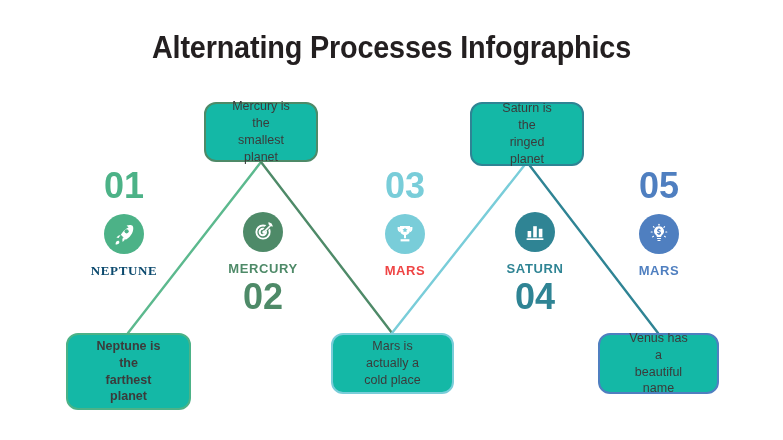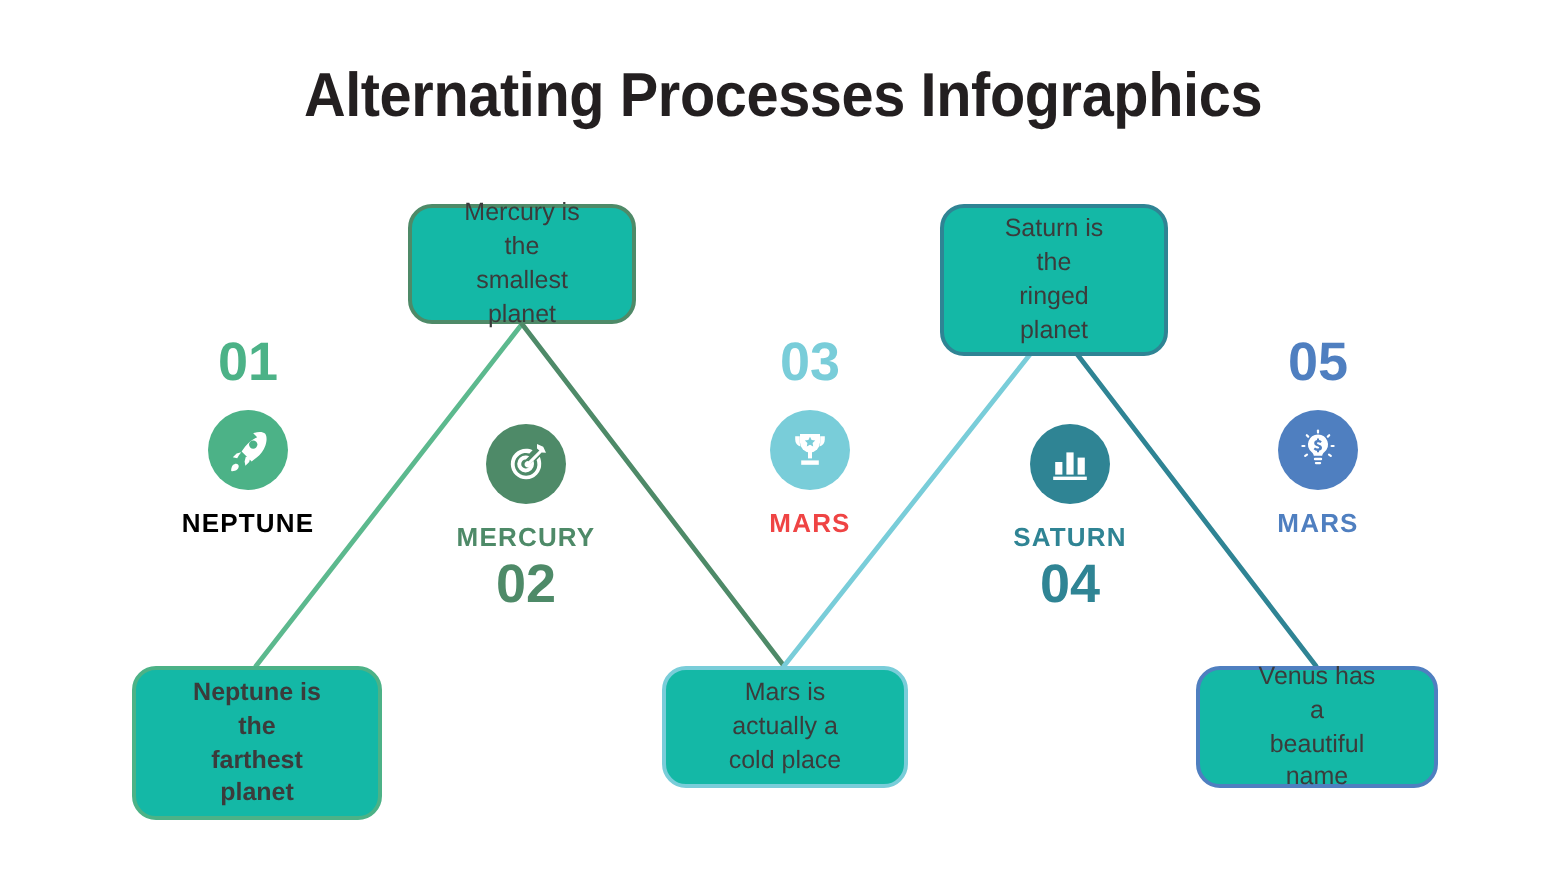--- a/index.html
+++ b/index.html
@@ -53,37 +53,37 @@
     justify-content: center;
     text-align: center;
     font-size: 12.5px;
     line-height: 1.35;
     color: #3b3b3b;
     padding: 6px 26px;
   }
   .callout span { display: block; }
 
   #box-mercury { left: 204px; top: 102px; width: 114px; height: 60px; border-color: #4e8a68; }
-  #box-saturn  { left: 470px; top: 102px; width: 114px; height: 76px; border-color: #2f8494; }
+  #box-saturn  { left: 470px; top: 102px; width: 114px; height: 64px; border-color: #2f8494; }
   #box-neptune { left: 66px;  top: 333px; width: 125px; height: 77px; border-color: #4cb287; font-weight: bold; }
   #box-mars    { left: 331px; top: 333px; width: 123px; height: 61px; border-color: #79cdd9; }
   #box-venus   { left: 598px; top: 333px; width: 121px; height: 61px; border-color: #4f7fc0; }
 
   
   .step {
     position: absolute;
     width: 120px;
     text-align: center;
   }
   .step-up   { top: 168px; }
   .step-down { top: 212px; }
 
   .step-number {
     font-family: "Liberation Sans Narrow", "Liberation Sans", sans-serif;
-    font-size: 27px;
+    font-size: 36px;
     font-weight: bold;
     line-height: 1;
     letter-spacing: 0px;
   }
   .icon-circle {
     width: 40px;
     height: 40px;
     border-radius: 50%;
     margin: 10px auto 0 auto;
     display: flex;
@@ -163,21 +163,21 @@
   <div class="step step-up" id="step-neptune">
     <div class="step-number" style="color: rgb(76, 178, 135);">01</div>
     <div class="icon-circle" style="background: rgb(76, 178, 135);">
       <svg width="24" height="24" viewBox="0 0 24 24" fill="none">
         <path d="M14.6 3.6c2.6-.9 5-0.7 5.9.2.9.9 1.1 3.3.2 5.9-.8 2.3-2.4 4.6-4.5 6.2l-2.4 1.8-5-5 1.8-2.4c1.6-2.1 3.8-3.8 6-4.7z" fill="#ffffff"></path>
         <circle cx="14.6" cy="9.3" r="2.1" fill="#4cb287"></circle>
         <path d="M8.6 13.1l-2.3.6-1.9 1.9 2.2.5.8-1.3zM10.9 15.4l-.6 2.3 .4 2.2 1.9-1.9.6-2.3z" fill="#ffffff"></path>
         <path d="M4.4 19.6c.9-.9 2-1 2.6-.4.6.6.5 1.7-.4 2.6-.6.6-2.6 1-2.9.7-.3-.3.1-2.3.7-2.9z" fill="#ffffff"></path>
       </svg>
     </div>
-    <div class="step-label" style="color: #000000;">NEPTUNE</div>
+    <div class="step-label" style="color: #0c4a6e; font-family: Liberation Serif, serif;">NEPTUNE</div>
   </div>
 
   <div class="step step-down" id="step-mercury">
     <div class="icon-circle" style="margin-top: 0px; background: rgb(78, 138, 104);">
       <svg width="24" height="24" viewBox="0 0 24 24" fill="none">
         <path d="M17.5 4.2V2l3.1 1.4L22 6.4l-2.2-.1-5.4 5.4a1.6 1.6 0 1 1-1.1-1.1l5.4-5.4z" fill="#ffffff"></path>
         <path d="M12 4.4c1.2 0 2.3.2 3.3.7l-1.6 1.6A5.7 5.7 0 1 0 17.3 10l1.6-1.6c.4 1 .7 2.1.7 3.3a7.6 7.6 0 1 1-7.6-7.3z" fill="#ffffff"></path>
         <path d="M12 7.8c.6 0 1.1.1 1.6.3l-1.7 1.7h-.1a2.2 2.2 0 1 0 2.2 2.3l1.7-1.7c.2.5.3 1 .3 1.6a4.2 4.2 0 1 1-4-4.2z" fill="#ffffff"></path>
       </svg>
     </div>

